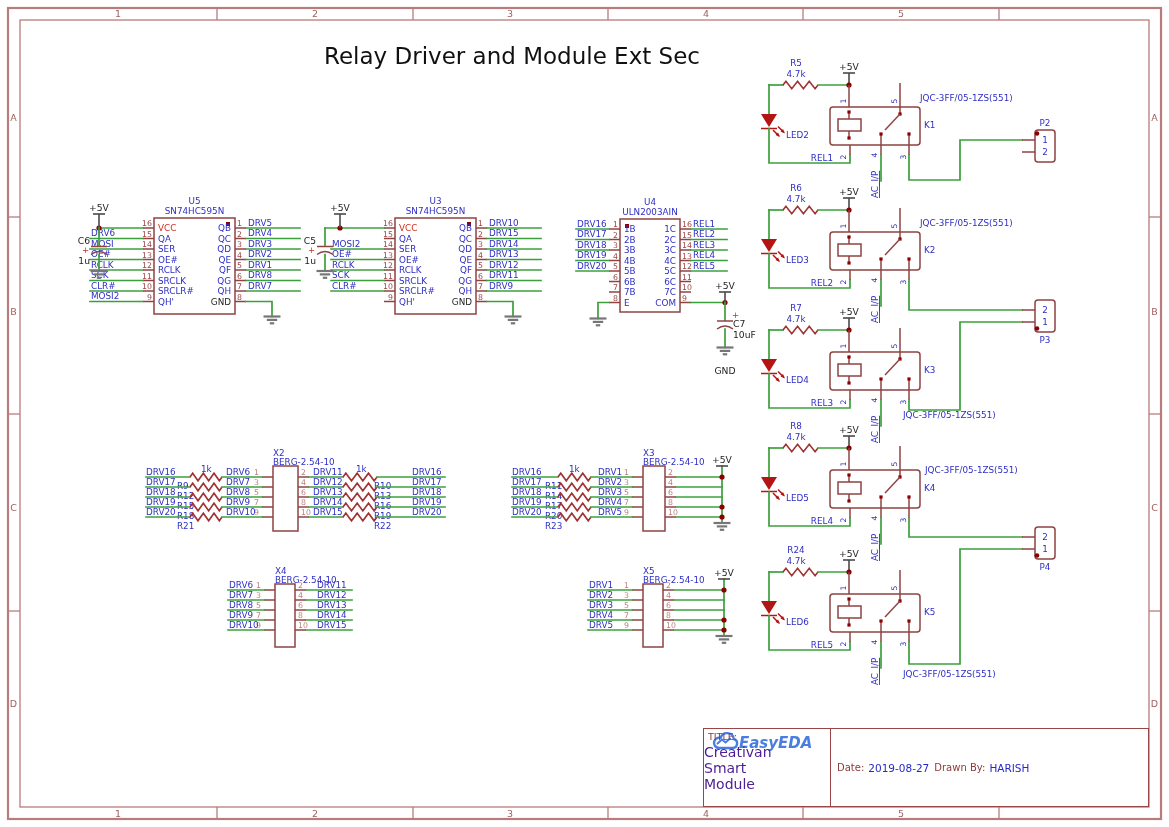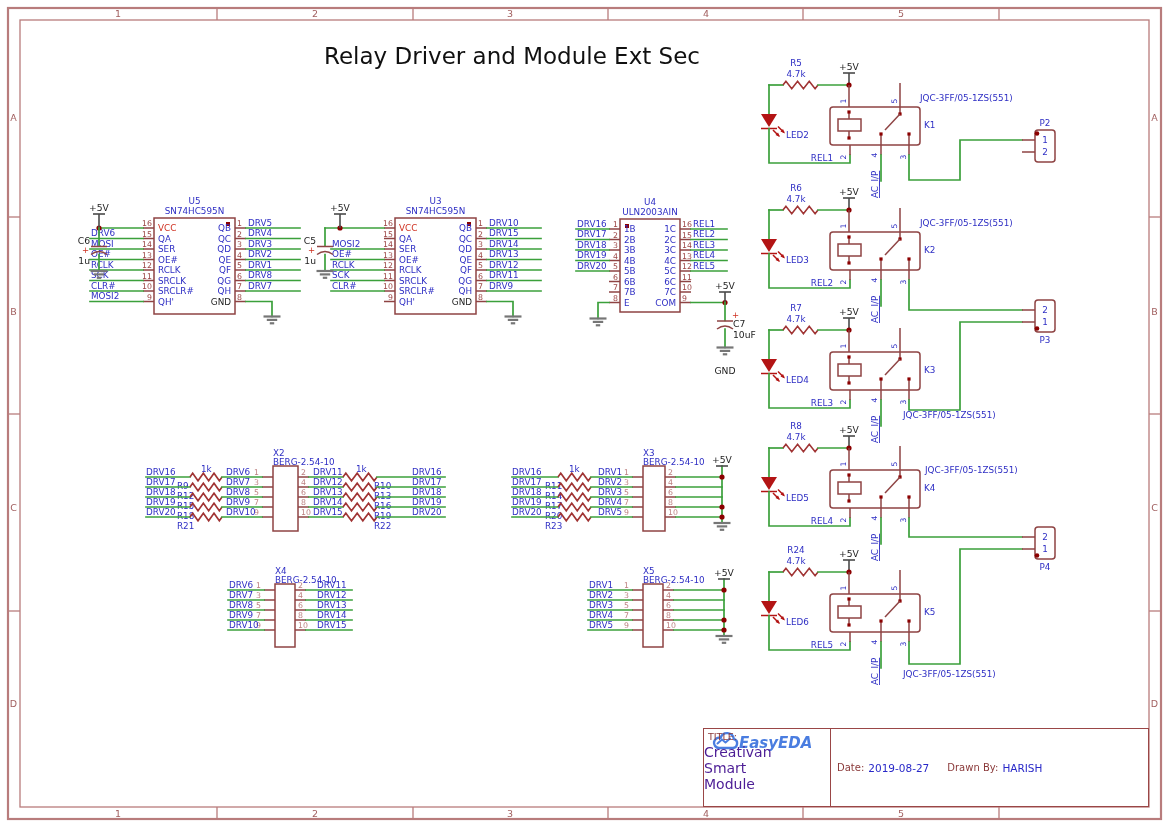--- a/index.html
+++ b/index.html
@@ -887,20 +887,20 @@
           <svg width="116" height="26" viewBox="0 0 116 26">
             <path d="M10 19 a5.2 5.2 0 1 1 1.6 -10.2 A6.8 6.8 0 0 1 24.8 10 a4.6 4.6 0 0 1 -1 9 H10" fill="none" stroke="#4a7de0" stroke-width="2.4" stroke-linecap="round"></path>
             <path d="M8.5 14.5 l4.5 -4 3.5 3 4.5 -4" fill="none" stroke="#4a7de0" stroke-width="2" stroke-linecap="round" stroke-linejoin="round"></path>
             <text x="30" y="19" style="font-style:italic;font-weight:bold;font-size:15px;fill:#4a7de0">EasyEDA</text>
           </svg>
         </div>
         <div class="tb-mid">
           <div class="tb-date">
             <span class="tb-l">Date:</span>
             <span class="tb-val">2019-08-27</span>
-            <span class="tb-l" style="margin-left:14px">Drawn By:</span>
+            <span class="tb-l" style="margin-left:1px">Drawn By:</span>
             <span class="tb-val">HARISH</span>
           </div>
         </div>
       </div>
     </div>
   </div>
 </div>
 
 </body></html>

